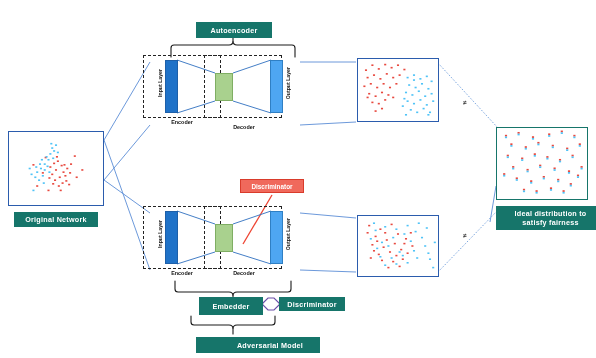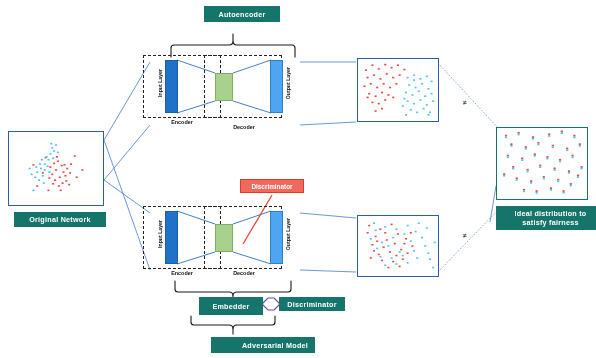--- a/index.html
+++ b/index.html
@@ -89,21 +89,21 @@
 
     <g stroke="#ee4331" stroke-width="1.3" fill="none">
       <path d="M272 195 L243 244"></path>
     </g>
 
     <g stroke="#6b4fa8" stroke-width="1.2" fill="#ffffff">
       <path d="M262 304 L268 298 L274 298 L280 304 L274 310 L268 310 Z"></path>
     </g>
   </svg>
 
-  <div class="tealbox" style="left:196px;top:6px;width:76px;height:16px;margin-left:8px;">
+  <div class="tealbox" style="left:196px;top:22px;width:76px;height:16px;">
     <span>Autoencoder</span>
   </div>
 
   <div class="ae" style="left:143px;top:55px;width:160px;height:72px;">
     <div class="dash" style="left:0px;top:0px;width:78px;height:63px;"></div>
     <div class="dash" style="left:61px;top:0px;width:78px;height:63px;"></div>
     <svg class="abs" style="left:0;top:0;width:160px;height:72px;overflow:visible;">
       <g stroke="#2f6fc0" stroke-width="0.9" fill="none">
         <path d="M34 5 L72 18 M34 58 L72 46"></path>
         <path d="M90 18 L128 5 M90 46 L128 58"></path>
@@ -192,21 +192,21 @@
         <rect x="20.9" y="48.9" width="2.2" height="2.2" fill="#4fc3f7"></rect>
         <rect x="39.9" y="45.9" width="2.2" height="2.2" fill="#4fc3f7"></rect>
         <rect x="45.9" y="34.9" width="2.2" height="2.2" fill="#4fc3f7"></rect>
         <rect x="33.9" y="36.9" width="2.2" height="2.2" fill="#4fc3f7"></rect>
         <rect x="27.899999999999995" y="46.9" width="2.2" height="2.2" fill="#4fc3f7"></rect>
         <rect x="50.9" y="26.900000000000002" width="2.2" height="2.2" fill="#4fc3f7"></rect>
         <rect x="41.9" y="53.900000000000006" width="2.2" height="2.2" fill="#4fc3f7"></rect>
         <rect x="35.9" y="68.9" width="2.2" height="2.2" fill="#4fc3f7"></rect>
       </svg>
   </div>
-  <div class="tealbox" style="left:14px;top:212px;width:92px;height:15px;">
+  <div class="tealbox" style="left:14px;top:212px;width:84px;height:15px;">
     <span>Original Network</span>
   </div>
 
   <div class="panel blue" style="left:357px;top:58px;width:82px;height:64px;">
     <svg viewBox="0 0 100 100" preserveAspectRatio="none">
         <rect x="8.7" y="16.7" width="2.6" height="2.6" fill="#e8493f"></rect>
         <rect x="16.7" y="8.7" width="2.6" height="2.6" fill="#e8493f"></rect>
         <rect x="24.7" y="14.7" width="2.6" height="2.6" fill="#e8493f"></rect>
         <rect x="32.7" y="7.7" width="2.6" height="2.6" fill="#e8493f"></rect>
         <rect x="40.7" y="12.700000000000001" width="2.6" height="2.6" fill="#e8493f"></rect>
@@ -407,17 +407,17 @@
     <span>Ideal distribution to
 satisfy fairness</span>
   </div>
 
   <div class="tealbox" style="left:199px;top:297px;width:64px;height:18px;">
     <span>Embedder</span>
   </div>
   <div class="tealbox" style="left:279px;top:297px;width:66px;height:14px;">
     <span>Discriminator</span>
   </div>
-  <div class="tealbox" style="left:211px;top:337px;width:104px;height:16px;padding-left:28px;">
+  <div class="tealbox" style="left:196px;top:337px;width:124px;height:16px;padding-left:28px;">
     <span>Adversarial Model</span>
   </div>
 
 </div>
 
 </body></html>

